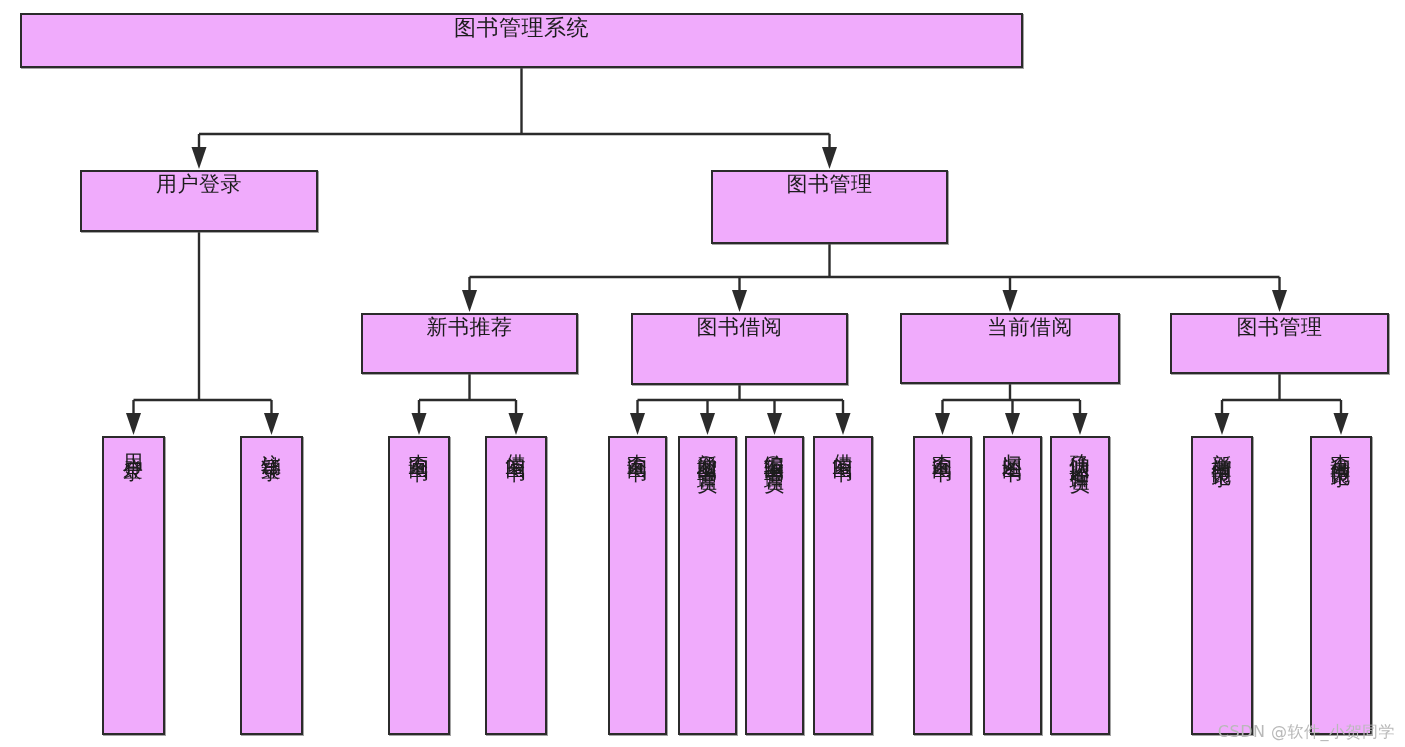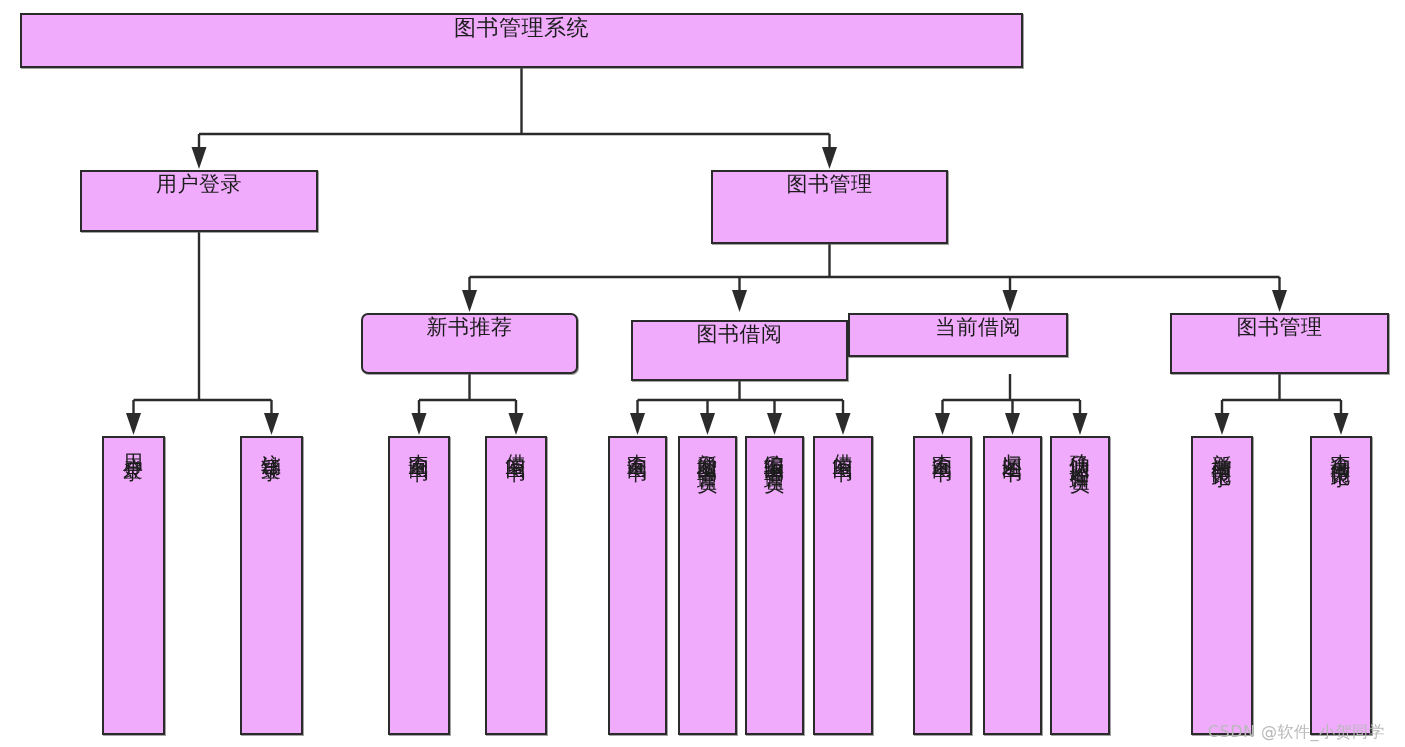--- a/index.html
+++ b/index.html
@@ -56,21 +56,21 @@
     pointer-events: none;
   }
   .conn-line {
     stroke: #2b2b2b;
     stroke-width: 2.4;
     fill: none;
   }
   .conn-head { fill: #2b2b2b; }
   #watermark {
     position: absolute;
-    right: 20px;
+    right: 10px;
     bottom: 4px;
     font-size: 16px;
     color: #b9b9b9;
     letter-spacing: 0.5px;
     user-select: none;
     white-space: nowrap;
   }
 </style>
 </head>
 <body>
@@ -133,27 +133,27 @@
   <div id="node-layer">
       <div class="node-box root" style="left: 20px; top: 13px; width: 1003px; height: 55px;">
         <span class="node-label">图书管理系统</span>
       </div>
       <div class="node-box" style="left: 80px; top: 170px; width: 238px; height: 62px;">
         <span class="node-label">用户登录</span>
       </div>
       <div class="node-box" style="left: 711px; top: 170px; width: 237px; height: 74px;">
         <span class="node-label">图书管理</span>
       </div>
-      <div class="node-box" style="left: 361px; top: 313px; width: 217px; height: 61px; border-radius: 7px;">
+      <div class="node-box" style="left: 361px; top: 313px; width: 217px; height: 61px;">
         <span class="node-label">新书推荐</span>
       </div>
-      <div class="node-box" style="left: 631px; top: 320px; width: 217px; height: 61px;">
+      <div class="node-box" style="left: 631px; top: 313px; width: 217px; height: 72px;">
         <span class="node-label">图书借阅</span>
       </div>
-      <div class="node-box" style="left: 848px; top: 313px; width: 220px; height: 44px; padding-left: 40px;">
+      <div class="node-box" style="left: 900px; top: 313px; width: 220px; height: 71px; padding-left: 40px;">
         <span class="node-label">当前借阅</span>
       </div>
       <div class="node-box" style="left: 1170px; top: 313px; width: 219px; height: 61px;">
         <span class="node-label">图书管理</span>
       </div>
       <div class="node-box vertical" style="left: 102px; top: 436px; width: 63px; height: 299px;">
         <span class="node-label">用户登录</span>
       </div>
       <div class="node-box vertical" style="left: 240px; top: 436px; width: 63px; height: 299px;">
         <span class="node-label">注销登录</span>

